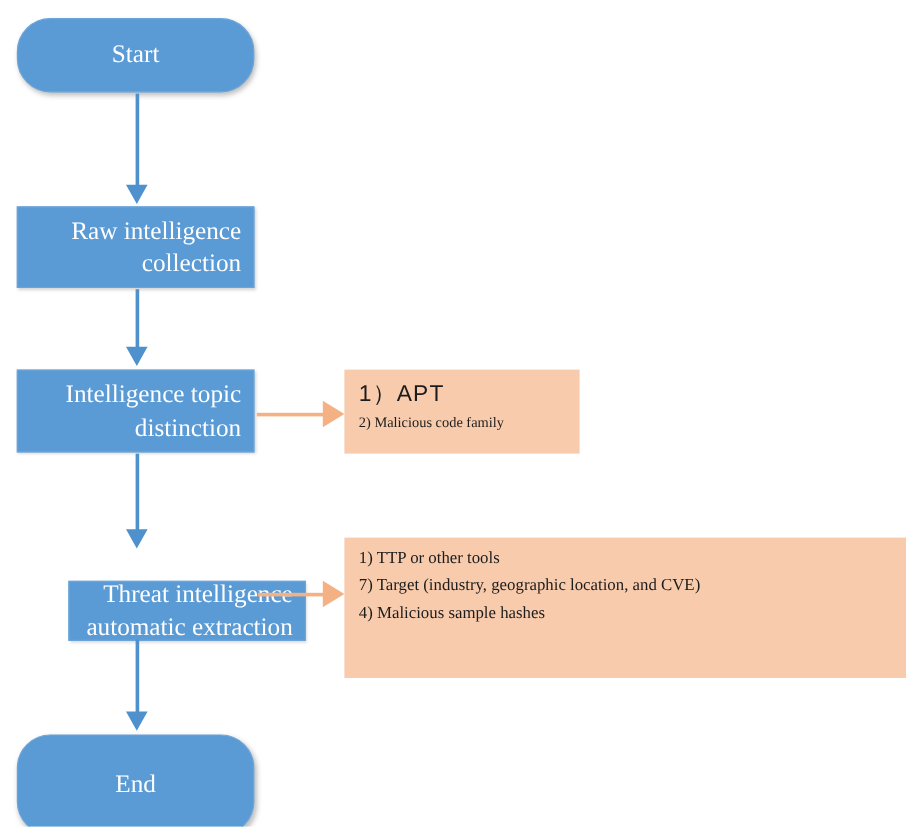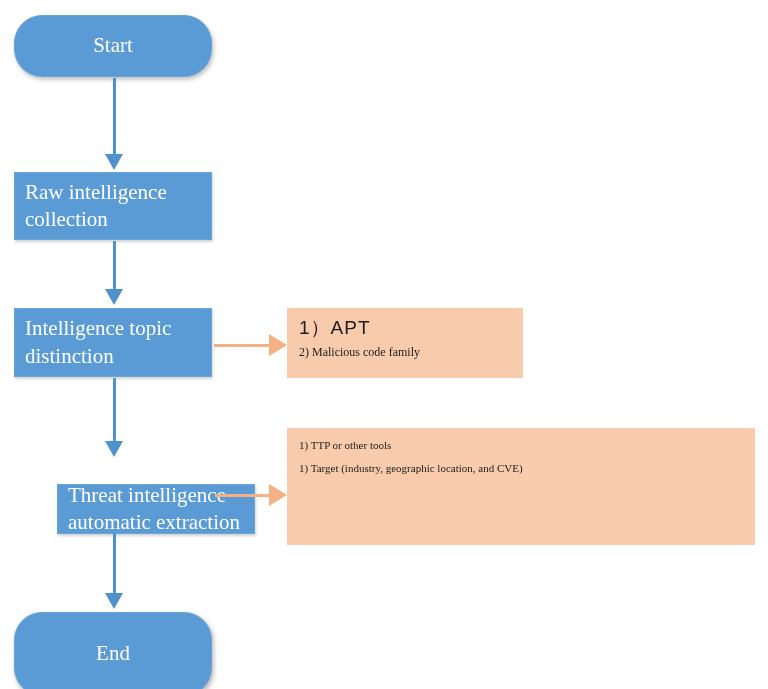--- a/index.html
+++ b/index.html
@@ -20,21 +20,21 @@
   .node {
     position: absolute;
     left: 14px;
     width: 198px;
     background: #5b9bd5;
     border: 1px solid #6ba4d9;
     color: #ffffff;
     display: flex;
     align-items: center;
     justify-content: center;
-    text-align: left;
+    text-align: right;
     font-size: 21px;
     line-height: 1.3;
     box-sizing: border-box;
     padding: 2px 10px;
   }
   .node.rounded {
     border-radius: 28px;
     box-shadow: 1.5px 2.5px 4px rgba(110, 110, 110, 0.45);
   }
   .node.rect {
@@ -49,41 +49,41 @@
   
   .annotation {
     position: absolute;
     background: #f8cbad;
     color: #1c1c1c;
     box-sizing: border-box;
   }
   #ann-topics {
     left: 287px;
     top: 308px;
-    width: 236px;
+    width: 196px;
     height: 70px;
     padding: 7px 0 0 12px;
   }
   #ann-topics .ann-line-1 {
     font-family: "Liberation Sans", sans-serif;
     font-size: 19px;
     letter-spacing: 1px;
     margin-bottom: 4px;
   }
   #ann-topics .ann-line-2 {
     font-family: "Liberation Serif", serif;
     font-size: 12px;
   }
   #ann-extract {
     left: 287px;
-    top: 428px;
+    top: 448px;
     width: 468px;
     height: 117px;
     padding: 6px 10px 0 12px;
-    font-size: 11px;
+    font-size: 14px;
     line-height: 23px;
   }
   .ext-line {
     padding-left: 21px;
     text-indent: -21px;
   }
 
   
   .vline {
     position: absolute;
@@ -152,21 +152,22 @@
     <span>End</span>
   </div>
 
   <div class="annotation" id="ann-topics">
     <div class="ann-line-1">1）APT</div>
     <div class="ann-line-2">2) Malicious code family</div>
   </div>
 
   <div class="annotation" id="ann-extract">
     <div class="ext-line">1) TTP or other tools</div>
-    <div class="ext-line">1) Target (industry, geographic location, and CVE)</div>
+    <div class="ext-line">7) Target (industry, geographic location, and CVE)</div>
+    <div class="ext-line">4) Malicious sample hashes</div>
   </div>
 
   <div class="vline" id="a1-line"></div>
   <div class="vhead" id="a1-head"></div>
 
   <div class="vline" id="a2-line"></div>
   <div class="vhead" id="a2-head"></div>
 
   <div class="vline" id="a3-line"></div>
   <div class="vhead" id="a3-head"></div>

